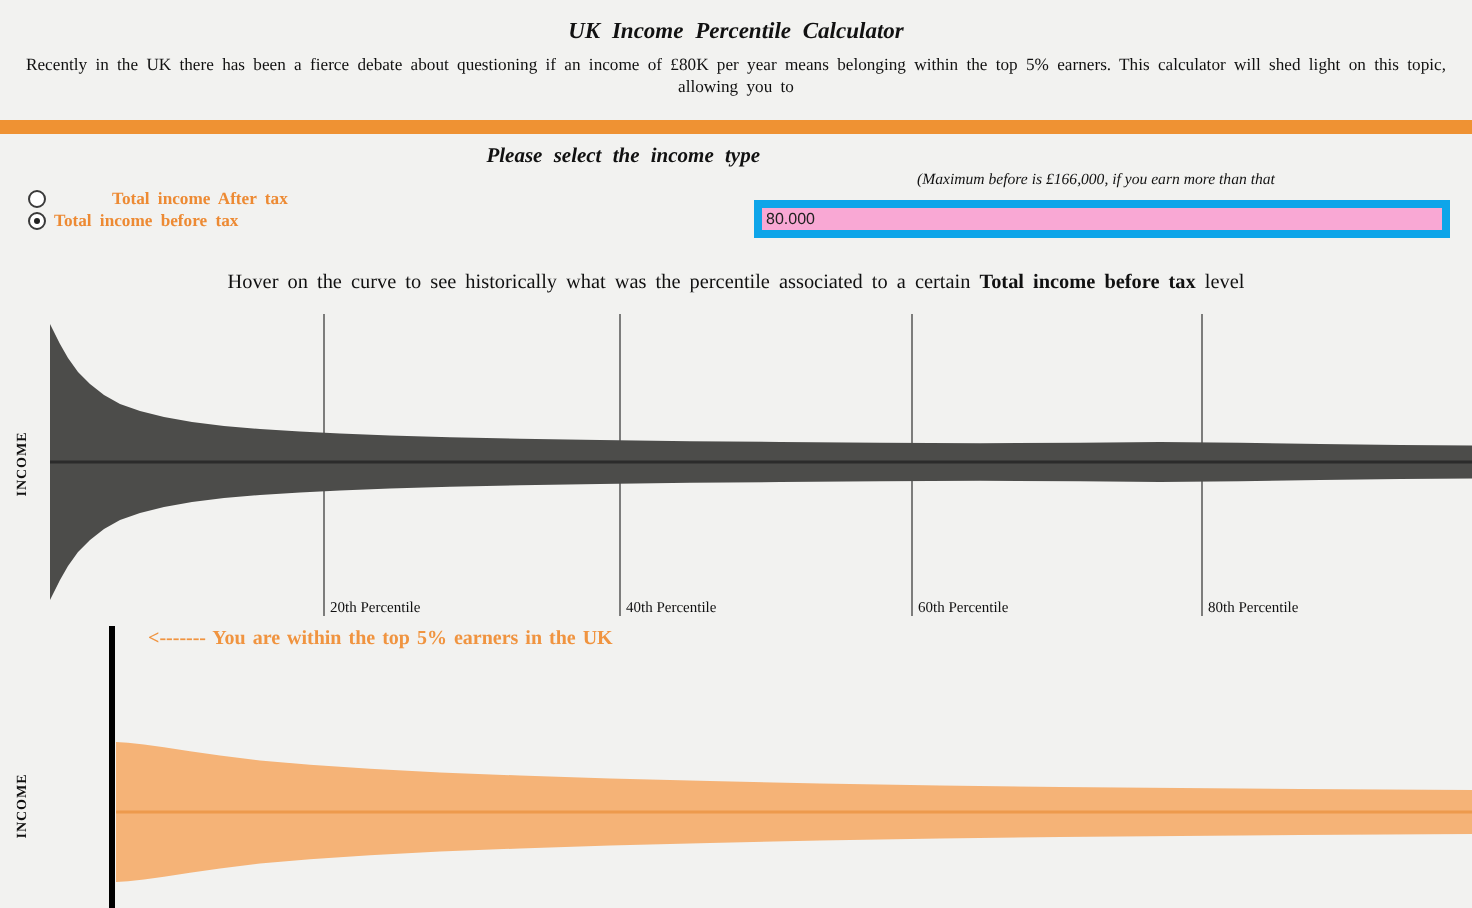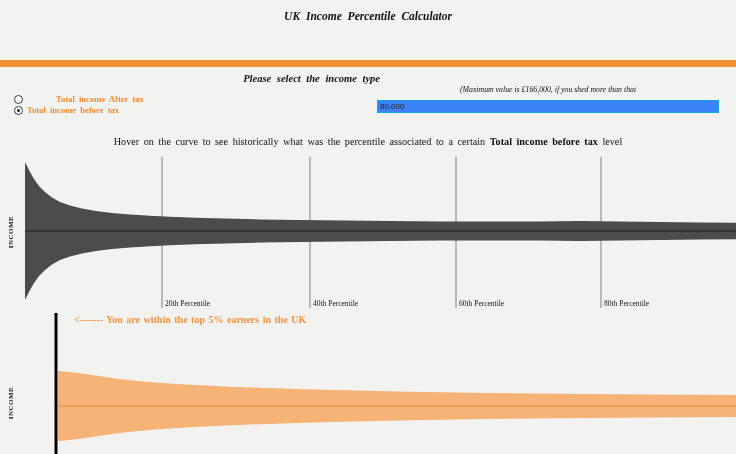--- a/index.html
+++ b/index.html
@@ -14,21 +14,21 @@
   .desc1{top:27px;padding:0 10px;width:716px;}
   .desc2{top:38px;}
   .divider{top:60px;left:0;width:736px;height:7px;}
   .col-heading{font-size:10.5px;font-weight:bold;font-style:italic;word-spacing:3px;text-align:center;}
   .left-heading{top:73px;left:0;width:380px;text-align:right;}
   .right-heading{top:72px;left:368px;width:360px;}
   .note{left:368px;width:360px;text-align:center;font-style:italic;font-size:7.8px;}
   .note1{top:85px;}
   .note2{top:94px;}
   .income-input{top:100px;left:377px;width:338px;height:11px;
-    background:#3b82f6;border:1px solid #0ea5e9;font-family:"Liberation Sans",sans-serif;
+    background:#f9a8d4;border:4px solid #0ea5e9;font-family:"Liberation Sans",sans-serif;
     font-size:8px;padding:0 0 0 2px;color:#222;}
   .radio-row{display:flex;align-items:center;gap:4px;left:14px;height:10px;cursor:pointer;}
   .radio-row1{top:94px;}
   .radio-row2{top:105px;}
   .radio{width:7px;height:7px;border:1px solid #3a3a3a;border-radius:50%;
     background:#fff;display:inline-flex;align-items:center;justify-content:center;flex:0 0 auto;}
   .radio .dot{width:3px;height:3px;border-radius:50%;background:#222;display:none;}
   .radio.checked .dot{display:block;}
   .radio-label{font-size:8.6px;font-weight:bold;word-spacing:2px;line-height:9px;}
   .hover-hint{top:136px;left:0;width:736px;text-align:center;font-size:10.2px;word-spacing:2px;}
@@ -40,37 +40,38 @@
   .ylabel-top{top:228px;left:-19px;}
   .ylabel-bottom{top:399px;left:-19px;}
   .annotation{top:314px;left:58px;font-size:10px;font-weight:bold;word-spacing:1px;white-space:nowrap;margin-left:16px;}
 </style>
 </head>
 <body>
 
 <div id="stage">
 
   <div class="abs page-title">UK Income Percentile Calculator</div>
+  <div class="abs page-desc desc1">Recently in the UK there has been a fierce debate about questioning if an income of £80K per year means belonging within the top 5% earners. This calculator will shed light on this topic, allowing you to</div>
 
   <div class="abs divider" style="background: rgb(239, 146, 51);"></div>
 
   <div class="abs col-heading left-heading">Please select the income type</div>
 
   <div class="abs radio-row radio-row1">
     <span class="radio" id="radio0"></span>
     <span class="radio-label" style="color: rgb(237, 138, 51); margin-left: 29px;">Total income After tax</span>
   </div>
   <div class="abs radio-row radio-row2">
     <span class="radio checked" id="radio1">
         <span class="dot"></span>
       </span>
     <span class="radio-label" style="color: rgb(237, 138, 51);">Total income before tax</span>
   </div>
 
-  <div class="abs note note1">(Maximum value is £166,000, if you shed more than that</div>
+  <div class="abs note note1">(Maximum before is £166,000, if you earn more than that</div>
   <input class="abs income-input" value="80.000" style="">
 
   <div class="abs hover-hint">
     <span>Hover on the curve to see historically what was the percentile associated to a certain </span><b>Total income before tax</b><span> level</span>
   </div>
 
   <svg id="chart-top" class="abs chart" width="736" height="157">
       <line x1="162" y1="2" x2="162" y2="153" stroke="#5f5f5f" stroke-width="0.8"></line>
       <text x="165" y="151" font-size="7.5" font-family="&quot;Liberation Serif&quot;,serif" fill="#111">20th Percentile</text>
       <line x1="310" y1="2" x2="310" y2="153" stroke="#5f5f5f" stroke-width="0.8"></line>

